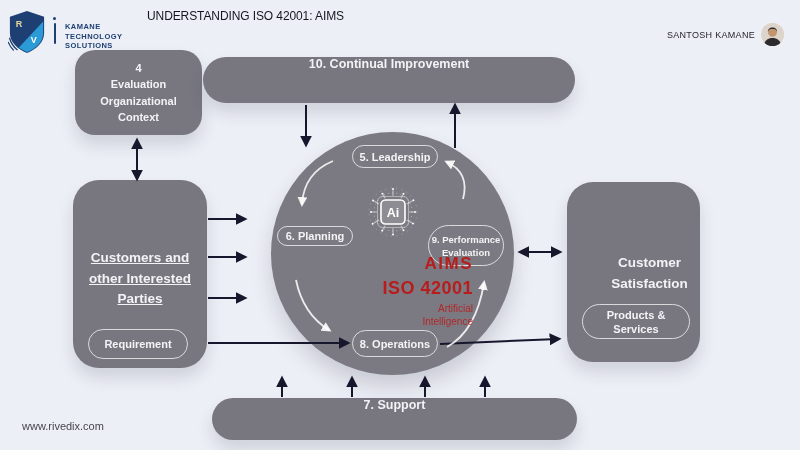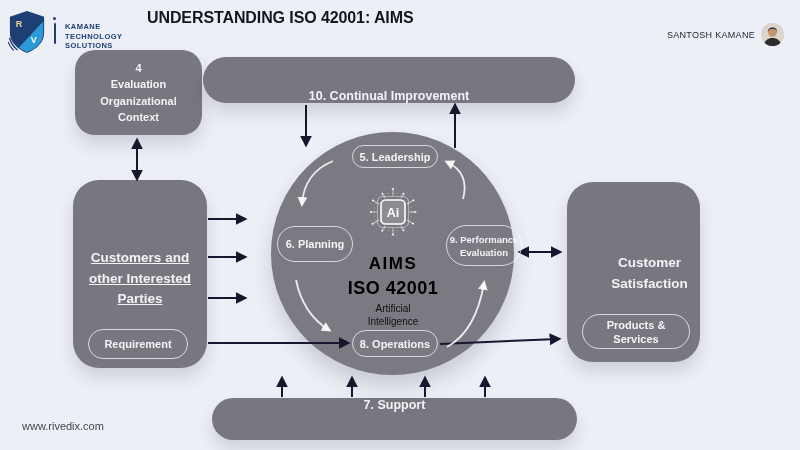--- a/index.html
+++ b/index.html
@@ -9,58 +9,58 @@
     background:#edeff6; font-family:"Liberation Sans",sans-serif;
     color:#15151f;
   }
   
   .logo-wrap { position:absolute; left:8px; top:9px; width:130px; height:46px; }
   .shield { position:absolute; left:0; top:1px; }
   .logo-divider { position:absolute; left:46px; top:14px; width:2px; height:21px; background:#1d3f73; border-radius:1px; }
   .logo-dot { position:absolute; left:45px; top:8px; width:3px; height:3px; background:#1d3f73; border-radius:50%; }
   .brand-text { position:absolute; left:57px; top:13px; font-size:7.5px; line-height:9.5px;
     font-weight:700; letter-spacing:.45px; color:#1d3f73; }
-  .page-title { position:absolute; left:147px; top:9px; font-size:16px; font-weight:700;
+  .page-title { position:absolute; left:147px; top:9px; font-size:12px; font-weight:400;
     letter-spacing:-.1px; color:#15151f; }
   .author-label { position:absolute; left:630px; top:30px; width:125px; text-align:right;
     font-size:9px; font-weight:400; letter-spacing:.3px; color:#26262e; }
   .avatar { position:absolute; left:761px; top:23px; width:23px; height:23px;
     border-radius:50%; overflow:hidden; background:#ded6cd; }
   
   .gbox { position:absolute; background:#787780; color:#f3f3f6;
     box-shadow:0 10px 16px rgba(42,44,64,.15); }
   .box-context { left:75px; top:50px; width:127px; height:85px; border-radius:20px;
     display:flex; flex-direction:column; align-items:center; justify-content:center;
     font-size:11px; font-weight:700; line-height:16.5px; text-align:center; }
   .box-continual { left:203px; top:57px; width:372px; height:46px; border-radius:23px;
-    display:flex; align-items:flex-end; justify-content:center; font-size:12.5px; font-weight:700; }
+    display:flex; align-items:flex-start; justify-content:center; font-size:12.5px; font-weight:700; }
   .box-customers { left:73px; top:180px; width:134px; height:188px; border-radius:26px;
     text-align:center;text-decoration:underline; }
   .box-customers .body-lines { padding-top:68px; font-size:13.5px; font-weight:700; line-height:20.5px; }
   .box-satisfaction { left:567px; top:182px; width:133px; height:180px; border-radius:26px;
     text-align:center; }
   .box-satisfaction .body-lines { padding-top:70px; font-size:13.5px; font-weight:700; line-height:21px;padding-left:32px; }
   .box-support { left:212px; top:398px; width:365px; height:42px; border-radius:21px;
     display:flex; align-items:flex-start; justify-content:center; font-size:12.5px; font-weight:700; }
   .big-circle { position:absolute; left:271px; top:132px; width:243px; height:243px;
     border-radius:50%; background:#7b7a82; box-shadow:0 12px 20px rgba(42,44,64,.18); }
   
   .wpill { position:absolute; display:flex; flex-direction:column; align-items:center;
     justify-content:center; border:1.2px solid rgba(255,255,255,.72); border-radius:999px;
     color:#f4f4f6; font-weight:700; text-align:center; z-index:3; }
   .pill-leadership  { left:352px; top:145px; width:86px; height:23px; font-size:11px; }
-  .pill-planning    { left:277px; top:226px; width:76px; height:36px; font-size:11px; }
-  .pill-performance { left:446px; top:225px; width:76px; height:41px; font-size:9.5px; line-height:13px; }
+  .pill-planning    { left:277px; top:226px; width:76px; height:20px; font-size:11px; }
+  .pill-performance { left:428px; top:225px; width:76px; height:41px; font-size:9.5px; line-height:13px; }
   .pill-operations  { left:352px; top:330px; width:86px; height:27px; font-size:11px; }
   .pill-requirement { left:88px;  top:329px; width:100px; height:30px; font-size:11px; }
-  .pill-products    { left:582px; top:314px; width:108px; height:35px; font-size:11px; line-height:14px; }
+  .pill-products    { left:582px; top:304px; width:108px; height:35px; font-size:11px; line-height:14px; }
   
   .ai-chip { position:absolute; left:363px; top:186px; z-index:3; }
-  .center-stack { position:absolute; left:313px; top:254px; width:160px; text-align:center;
-    color:#000000; z-index:3; }
+  .center-stack { position:absolute; left:313px; top:254px; width:160px; text-align:right;
+    color:#b91c1c; z-index:3; }
   .center-title { font-size:17px; font-weight:800; letter-spacing:1.5px; }
   .center-subtitle { font-size:18px; font-weight:800; letter-spacing:.5px; margin-top:4px; }
   .center-caption { margin-top:4px; font-size:10px; line-height:12.5px; font-weight:400; opacity:.88; }
   
   .overlay { position:absolute; left:0; top:0; z-index:2; pointer-events:none; }
   
   .website { position:absolute; left:22px; top:420px; font-size:11px; color:#46464e; }
 </style>
 </head>
 <body>

